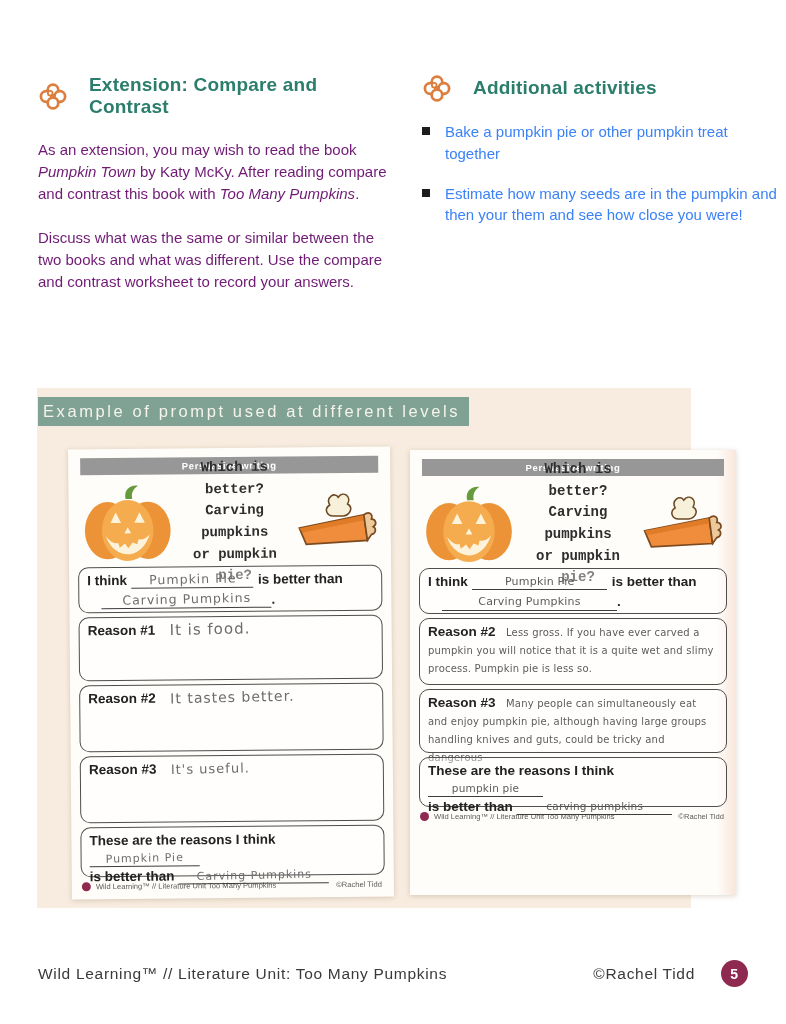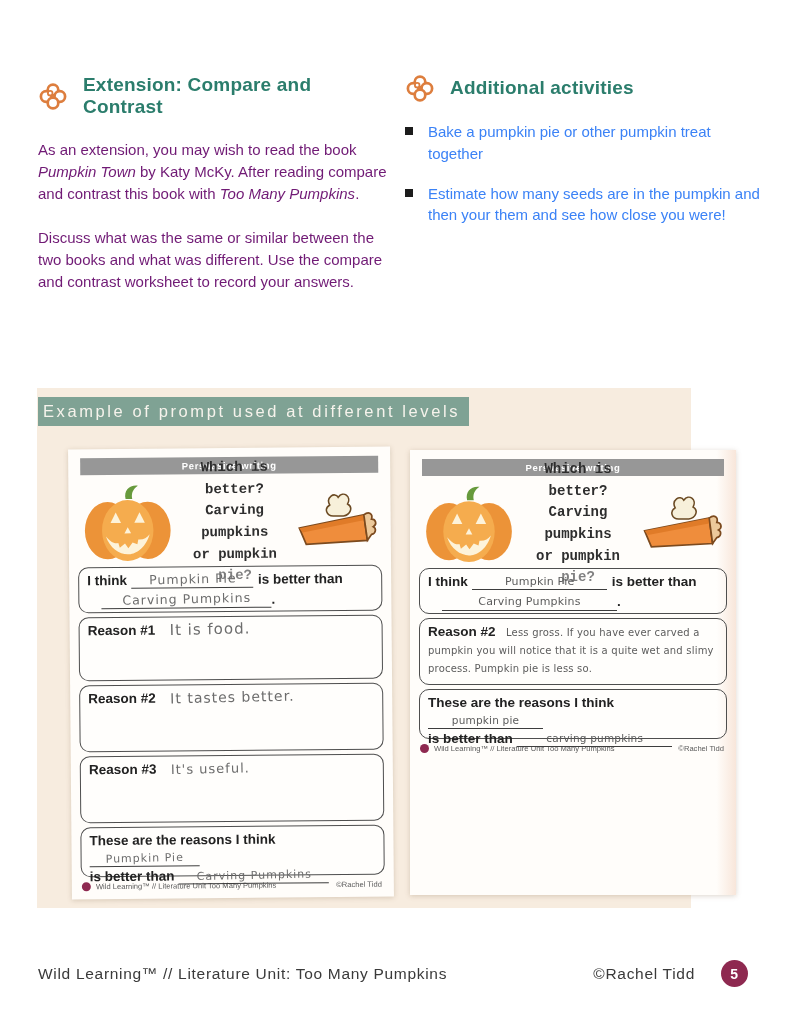--- a/index.html
+++ b/index.html
@@ -1,22 +1,22 @@
 <!DOCTYPE html>
 <html><head>
 <meta charset="utf-8">
 <style>
   html,body{margin:0;padding:0;background:#e9e9e9;}
   .page{position:relative;width:786px;height:1024px;background:#ffffff;margin:0 auto;
         font-family:"Liberation Sans",sans-serif;overflow:hidden;}
 
   
   .col-left{position:absolute;left:38px;top:74px;width:352px;}
-  .col-right{position:absolute;left:405px;top:74px;width:360px;}
-  .section-head{display:flex;align-items:center;gap:15px;}
+  .col-right{position:absolute;left:422px;top:74px;width:360px;}
+  .section-head{display:flex;align-items:center;gap:21px;}
   .section-title{color:#2b7d6c;font-size:19px;font-weight:bold;letter-spacing:0.2px;}
   .flower{width:30px;height:28px;flex:0 0 auto;}
   .body-text{font-size:15px;color:#701a75;line-height:1.45;margin-top:21px;}
   .body-text + .body-text{margin-top:23px;}
   .bullet-list{margin-top:19px;}
   .bullet-item{display:flex;gap:15px;font-size:15px;color:#3b82f6;line-height:1.45;margin-bottom:18px;}
   .bullet-sq{flex:0 0 auto;width:8px;height:8px;background:#1c1c1c;margin-top:6px;}
 
   
   .example-block{position:absolute;left:37px;top:388px;width:654px;height:520px;background:#f7ecdf;}
@@ -206,20 +206,24 @@
         <span class="ws-bold">I think</span>
         <span class="blank" style="width:135px"><span class="hw-adult" style="font-size:11px">Pumpkin Pie</span></span>
         <span class="ws-bold">is better than</span>
         <div class="claim-line2"><span class="blank" style="width:175px"><span class="hw-adult" style="font-size:11px">Carving Pumpkins</span></span><span class="ws-bold">.</span></div>
       </div>
 
       <div class="ws-box reason-box r-tall">
         <span class="ws-bold">Reason #2</span>
         <span class="hw-adult">Less gross. If you have ever carved a pumpkin you will notice that it is a quite wet and slimy process. Pumpkin pie is less so.</span>
       </div>
+      <div class="ws-box reason-box r-std">
+        <span class="ws-bold">Reason #3</span>
+        <span class="hw-adult">Many people can simultaneously eat and enjoy pumpkin pie, although having large groups handling knives and guts, could be tricky and dangerous</span>
+      </div>
 
       <div class="ws-box concl-box">
         <span class="ws-bold">These are the reasons I think</span>
         <span class="blank" style="width:115px"><span class="hw-adult" style="font-size:10.5px">pumpkin pie</span></span>
         <div>
           <span class="ws-bold">is better than</span>
           <span class="blank" style="width:155px"><span class="hw-adult" style="font-size:10.5px">carving pumpkins</span></span>
         </div>
       </div>
 

